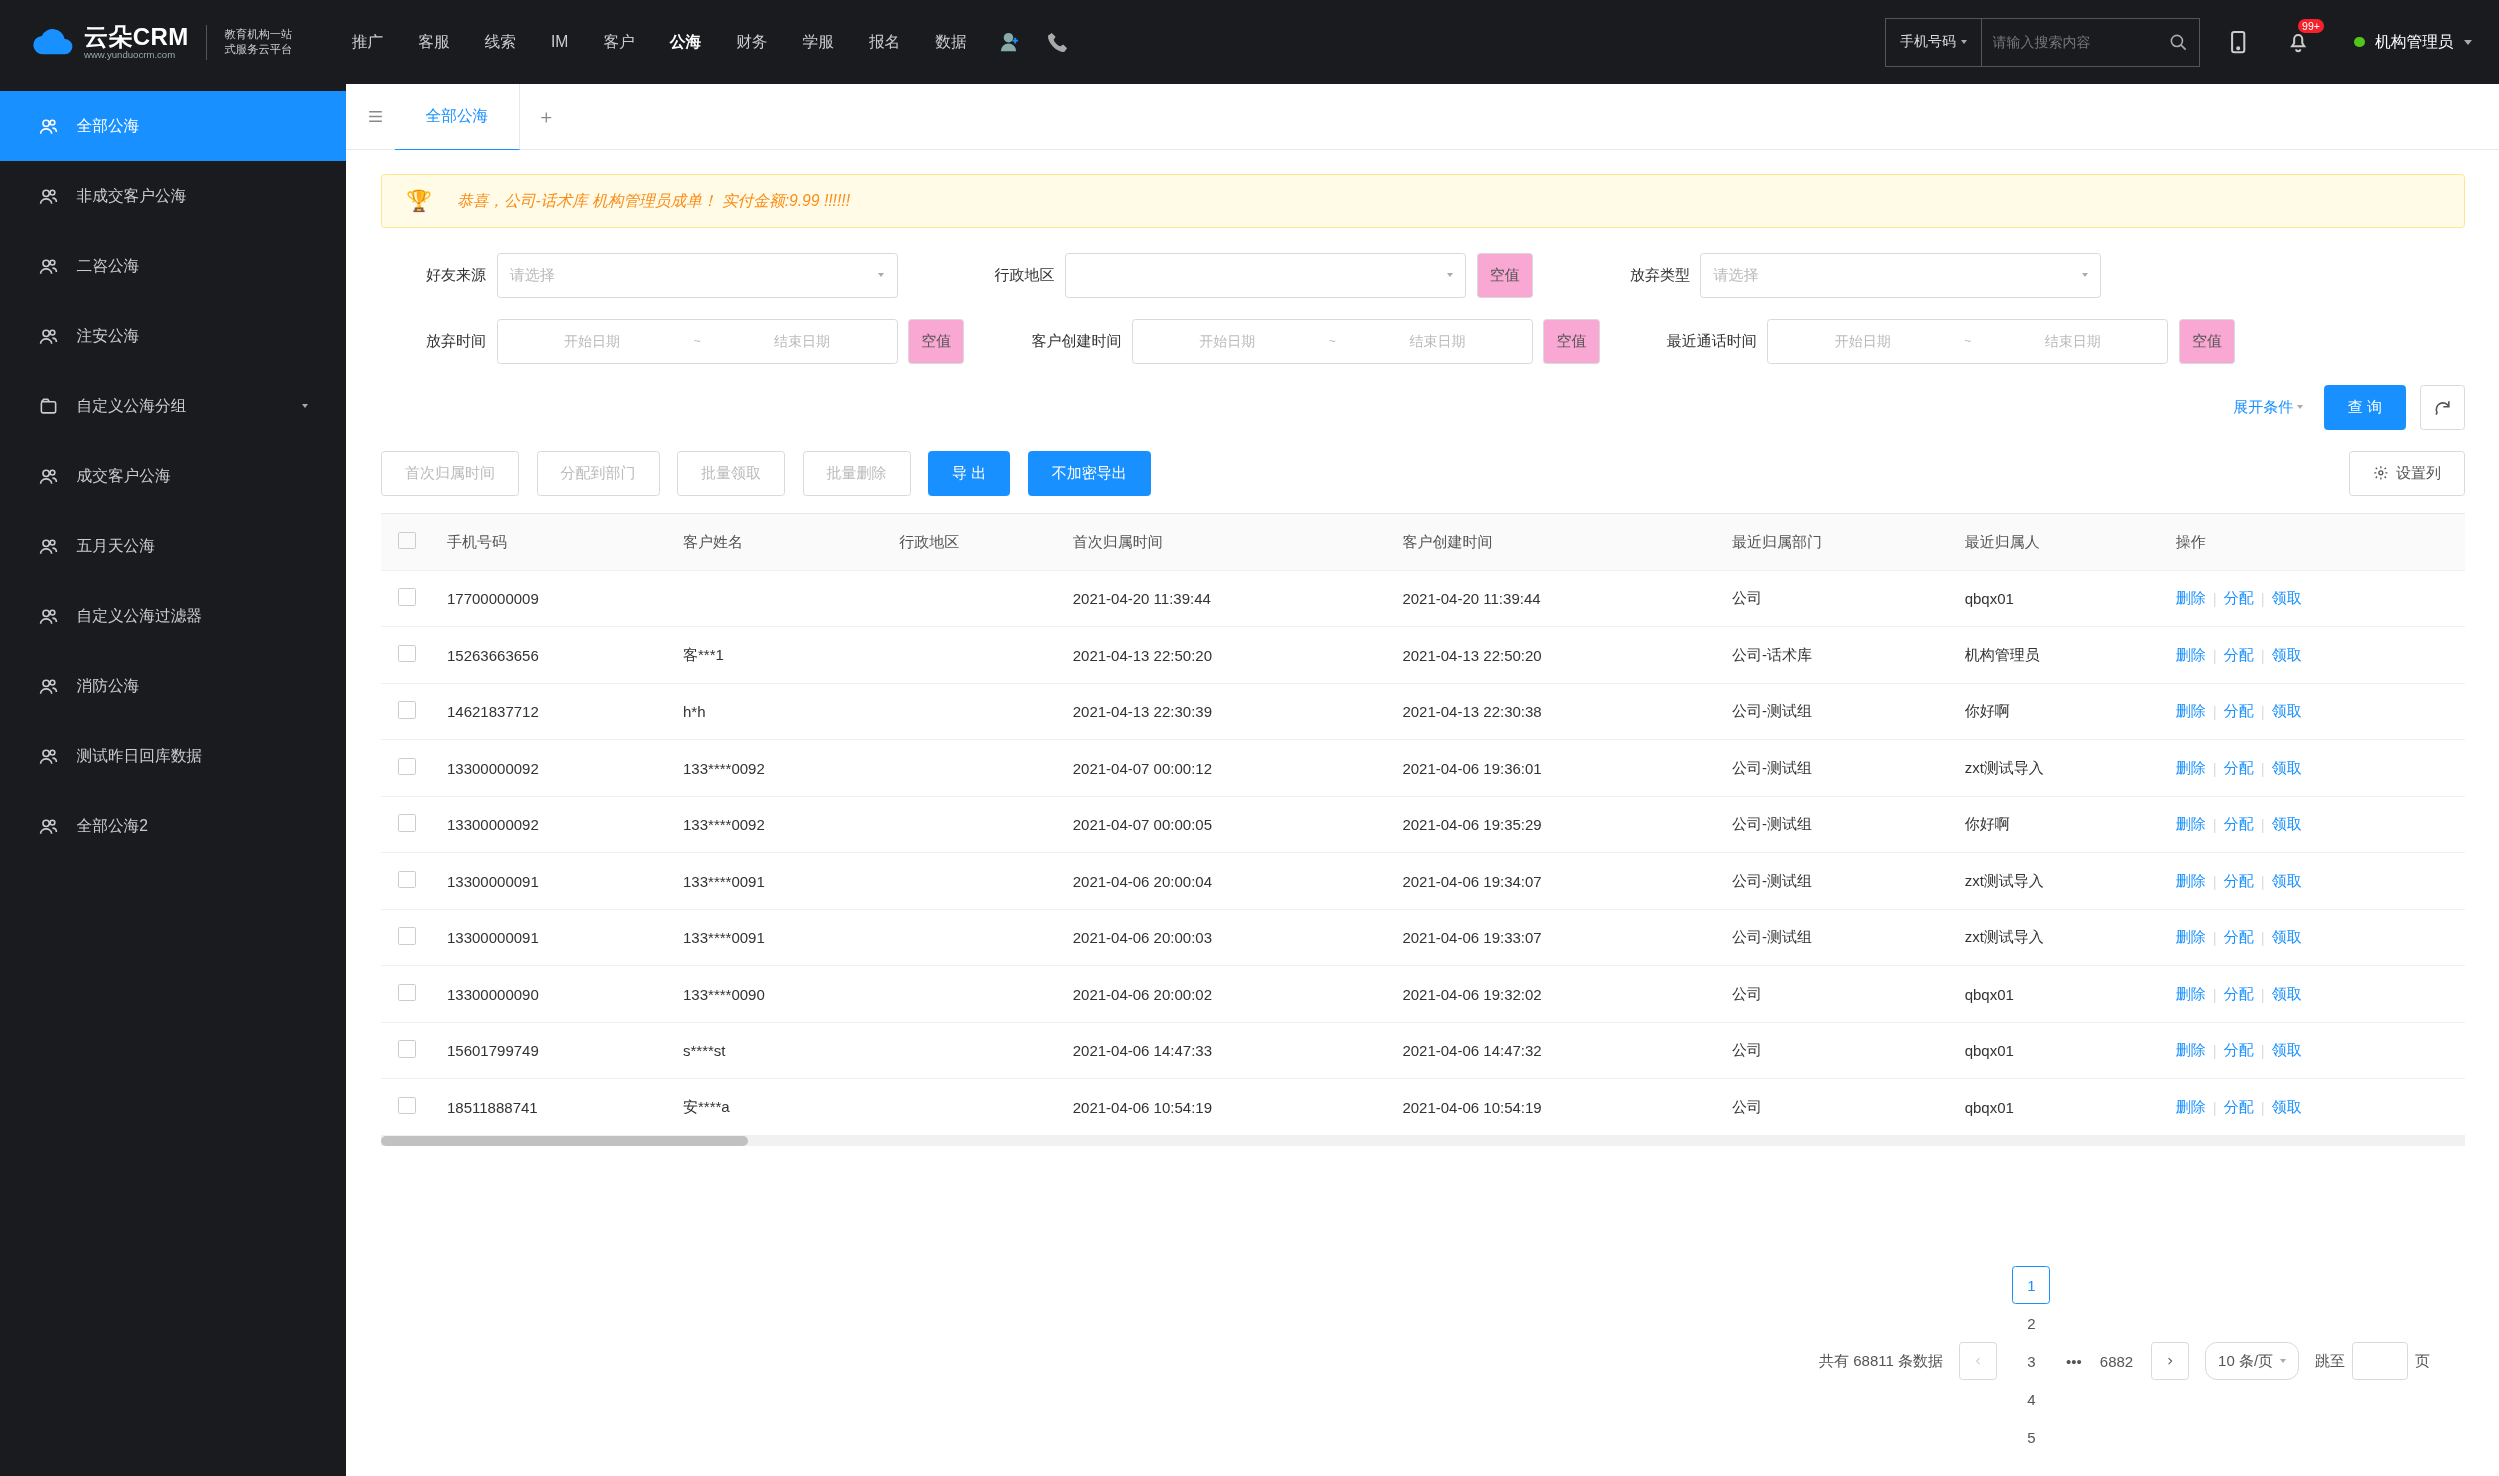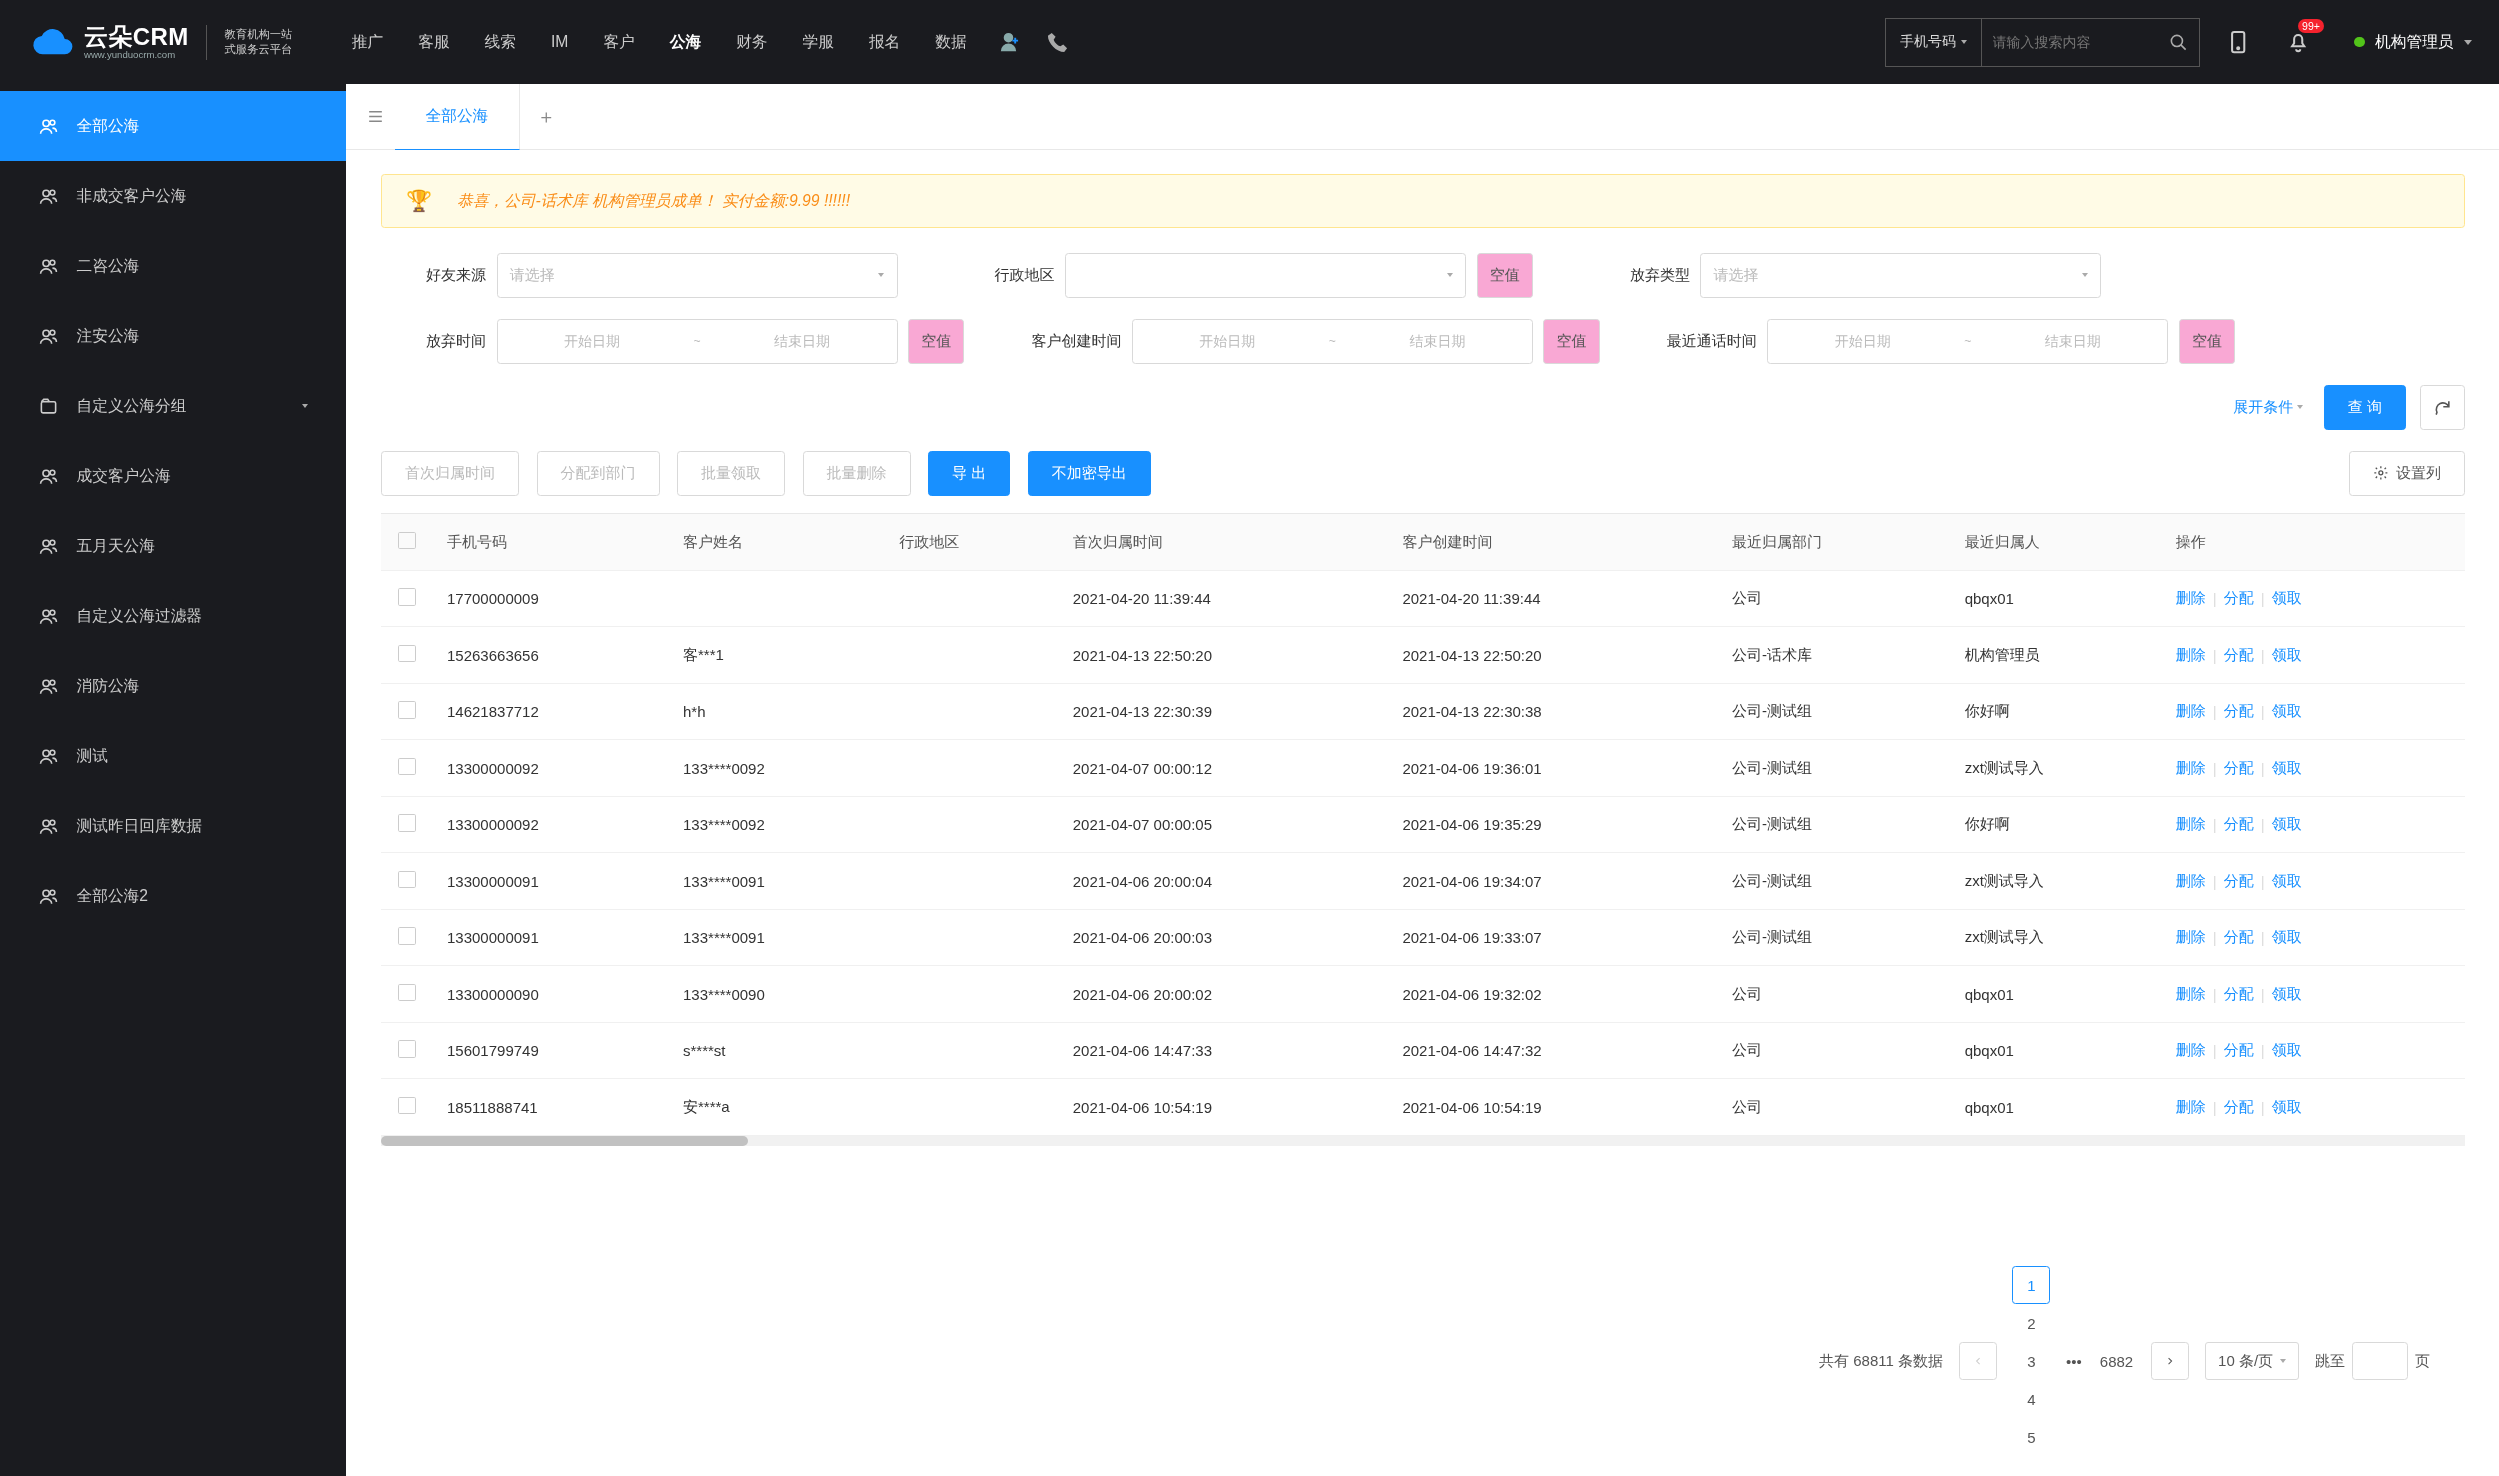--- a/index.html
+++ b/index.html
@@ -94,21 +94,21 @@
 .op-sep { color: #ddd; }
 .table-scrollbar { height: 10.5px; background: #f1f1f1; position: relative; }
 .table-scroll-thumb { position: absolute; left: 0; top: 0; height: 100%; width: 367px; background: #c1c1c1; border-radius: 5.2px; }
 
 
 .pager { display: flex; align-items: center; justify-content: flex-end; gap: 15.7px; padding: 21px 35px; font-size: 15px; color: #555; }
 .pg-btn { width: 38px; height: 38px; border: 0.9px solid #d9d9d9; border-radius: 3.5px; display: flex; align-items: center; justify-content: center; cursor: pointer; }
 .pg-btn.disabled { color: #ccc; cursor: not-allowed; }
 .pg-num { min-width: 38px; height: 38px; display: flex; align-items: center; justify-content: center; cursor: pointer; border-radius: 3.5px; }
 .pg-num.active { border: 0.9px solid #1890ff; color: #1890ff; }
-.pg-select { border: 0.9px solid #d9d9d9; border-radius: 3px; height: 38px; padding: 0 12.2px; display: flex; align-items: center; gap: 7px; cursor: pointer; }
+.pg-select { border: 0.9px solid #d9d9d9; border-radius: 12px; height: 38px; padding: 0 12.2px; display: flex; align-items: center; gap: 7px; cursor: pointer; }
 .pg-jump { display: flex; align-items: center; gap: 7px; }
 .pg-jump-input { width: 56px; height: 38px; border: 0.9px solid #d9d9d9; border-radius: 3.5px; text-align: center; outline: none; font-size: 14px; }
 </style>
 </head>
 <body>
 
 <div class="header">
   <div class="logo-area">
     <div class="logo-icon">
       <svg viewBox="0 0 64 48">
@@ -276,31 +276,20 @@
       <div class="sidebar-item">
         <span class="si-icon">
           <svg width="19" height="19" viewBox="0 0 24 24" fill="none" stroke="currentColor" stroke-width="2">
             <circle cx="9" cy="8" r="4"></circle>
             <path d="M2 21c0-4 4-6 7-6s7 2 7 6"></path>
             <circle cx="17" cy="7" r="3"></circle>
             <path d="M22 19c0-3-2-5-5-5"></path>
           </svg>
         </span>
         <span>消防公海</span>
-      </div>
-      <div class="sidebar-item">
-        <span class="si-icon">
-          <svg width="19" height="19" viewBox="0 0 24 24" fill="none" stroke="currentColor" stroke-width="2">
-            <circle cx="9" cy="8" r="4"></circle>
-            <path d="M2 21c0-4 4-6 7-6s7 2 7 6"></path>
-            <circle cx="17" cy="7" r="3"></circle>
-            <path d="M22 19c0-3-2-5-5-5"></path>
-          </svg>
-        </span>
-        <span>测试</span>
       </div>
       <div class="sidebar-item">
         <span class="si-icon">
           <svg width="19" height="19" viewBox="0 0 24 24" fill="none" stroke="currentColor" stroke-width="2">
             <circle cx="9" cy="8" r="4"></circle>
             <path d="M2 21c0-4 4-6 7-6s7 2 7 6"></path>
             <circle cx="17" cy="7" r="3"></circle>
             <path d="M22 19c0-3-2-5-5-5"></path>
           </svg>
         </span>

